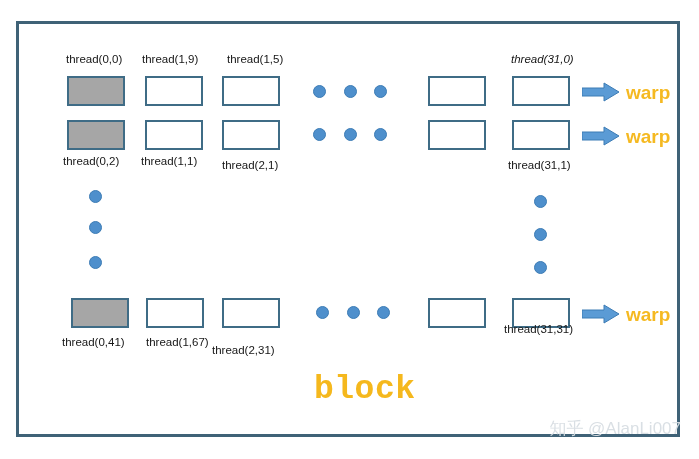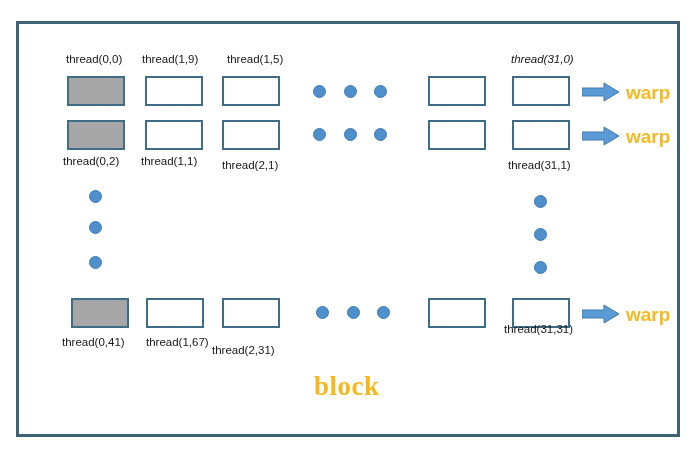--- a/index.html
+++ b/index.html
@@ -69,22 +69,22 @@
     position: absolute;
     font-family: "Liberation Sans", sans-serif;
     font-size: 19px;
     font-weight: bold;
     color: #f5b921;
     white-space: nowrap;
     line-height: 20px;
   }
   #block-title {
     position: absolute;
-    font-family: Liberation Serif, serif;
-    font-size: 27px;
+    font-family: Liberation Mono, monospace;
+    font-size: 33px;
     font-weight: bold;
     color: #f5b81d;
     white-space: nowrap;
     letter-spacing: 0.5px;
   }
   #watermark {
     position: absolute;
     right: 18px;
     bottom: 19px;
     font-family: "Liberation Sans", sans-serif;
@@ -164,14 +164,15 @@
   </svg>
   <div class="warp-label" style="left:626px; top:305px;">warp</div>
 
   <div class="thread-label" style="left:62px; top:336px;">thread(0,41)</div>
   <div class="thread-label" style="left:146px; top:336px;">thread(1,67)</div>
   <div class="thread-label" style="left:212px; top:336px;margin-top:8px;">thread(2,31)</div>
   <div class="thread-label" style="left:504px; top:323px;">thread(31,31)</div>
 
   <div id="block-title" style="left:314px; top:371px;">block</div>
 
+  <div id="watermark">知乎 @AlanLi007</div>
 
 </div>
 
 </body></html>

